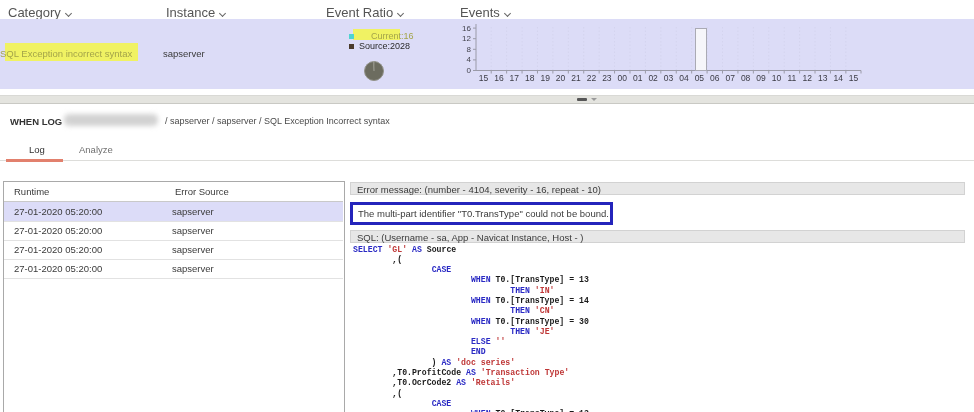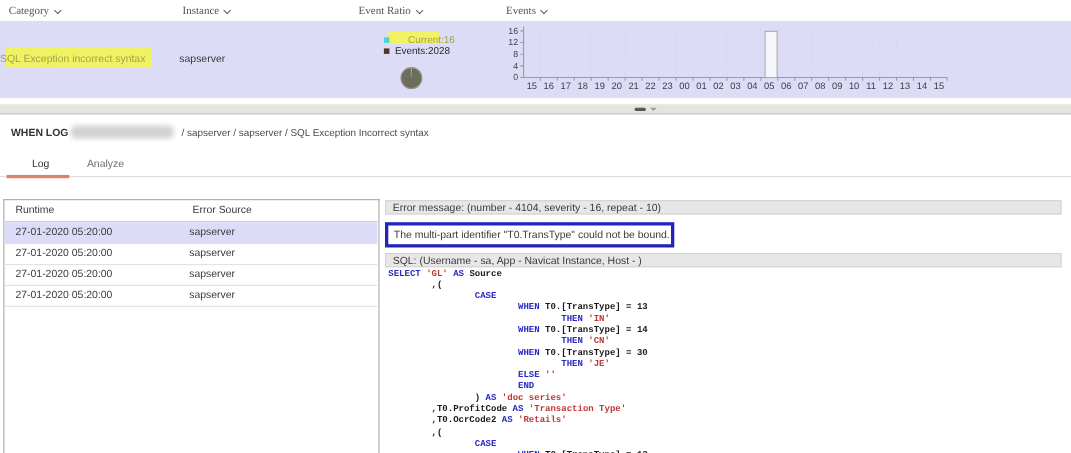--- a/index.html
+++ b/index.html
@@ -1,18 +1,18 @@
 <!DOCTYPE html>
 <html><head>
 <meta charset="utf-8">
 <style>
   html,body{margin:0;padding:0;background:#fff;width:974px;height:412px;overflow:hidden;}
   body{font-family:"Liberation Sans", sans-serif;position:relative;}
   .abs{position:absolute;}
-  .hdrtxt{font-size:10px;color:#555;font-family:Liberation Serif, serif;}
+  .hdrtxt{font-size:13px;color:#555;}
   .chev{display:inline-block;width:4px;height:4px;border-left:1.2px solid #666;border-bottom:1.2px solid #666;transform:rotate(-45deg);margin-left:5px;margin-bottom:1.5px;}
   .cell{font-size:9.5px;color:#3a3a3a;}
   .mono{font-family:"Liberation Mono", monospace;}
 </style>
 </head>
 <body>
 
 <div class="abs hdrtxt" style="left:8px;top:5px;">Category<span class="chev"></span></div>
 <div class="abs hdrtxt" style="left:166px;top:5px;">Instance<span class="chev"></span></div>
 <div class="abs hdrtxt" style="left:326px;top:5px;">Event Ratio<span class="chev"></span></div>
@@ -21,21 +21,21 @@
 <div class="abs" style="left:0;top:19px;width:974px;height:70px;background:#dcdcf7;"></div>
 
 <div class="abs" style="left:5px;top:43px;width:133px;height:18px;background:#f0f263;"></div>
 <div class="abs" style="left:0;top:48px;font-size:9.5px;color:#a3a44a;">SQL Exception incorrect syntax</div>
 <div class="abs cell" style="left:163px;top:48px;">sapserver</div>
 
 <div class="abs" style="left:353px;top:29px;width:47px;height:11px;background:#f0f263;"></div>
 <div class="abs" style="left:349px;top:34px;width:5px;height:5px;background:#4fd3d1;"></div>
 <div class="abs" style="left:359px;top:31px;font-size:9px;color:#a3a44a;margin-left:12px;">Current:16</div>
 <div class="abs" style="left:349px;top:44px;width:5px;height:5px;background:#4a3a2c;"></div>
-<div class="abs" style="left:359px;top:41px;font-size:9px;color:#2a2a2a;">Events:2028</div>
+<div class="abs" style="left:359px;top:41px;font-size:9px;color:#2a2a2a;">Source:2028</div>
 
 <svg class="abs" style="left:363px;top:60px;" width="22" height="22" viewBox="0 0 22 22">
   <circle cx="11" cy="11" r="9.5" fill="#6c6c5f" stroke="#93938a" stroke-width="1"></circle>
   <line x1="11" y1="11" x2="11" y2="1.5" stroke="#b9b9b0" stroke-width="1"></line>
   <line x1="11" y1="11" x2="11.9" y2="1.6" stroke="#6c6c5f" stroke-width="0.6"></line>
 </svg>
 
 <svg class="abs" style="left:0;top:19px;" width="974" height="70" viewBox="0 0 974 70">
   <g id="grid">
       <line x1="473" y1="51.5" x2="476" y2="51.5" stroke="#9a9aa8" stroke-width="1"></line>

